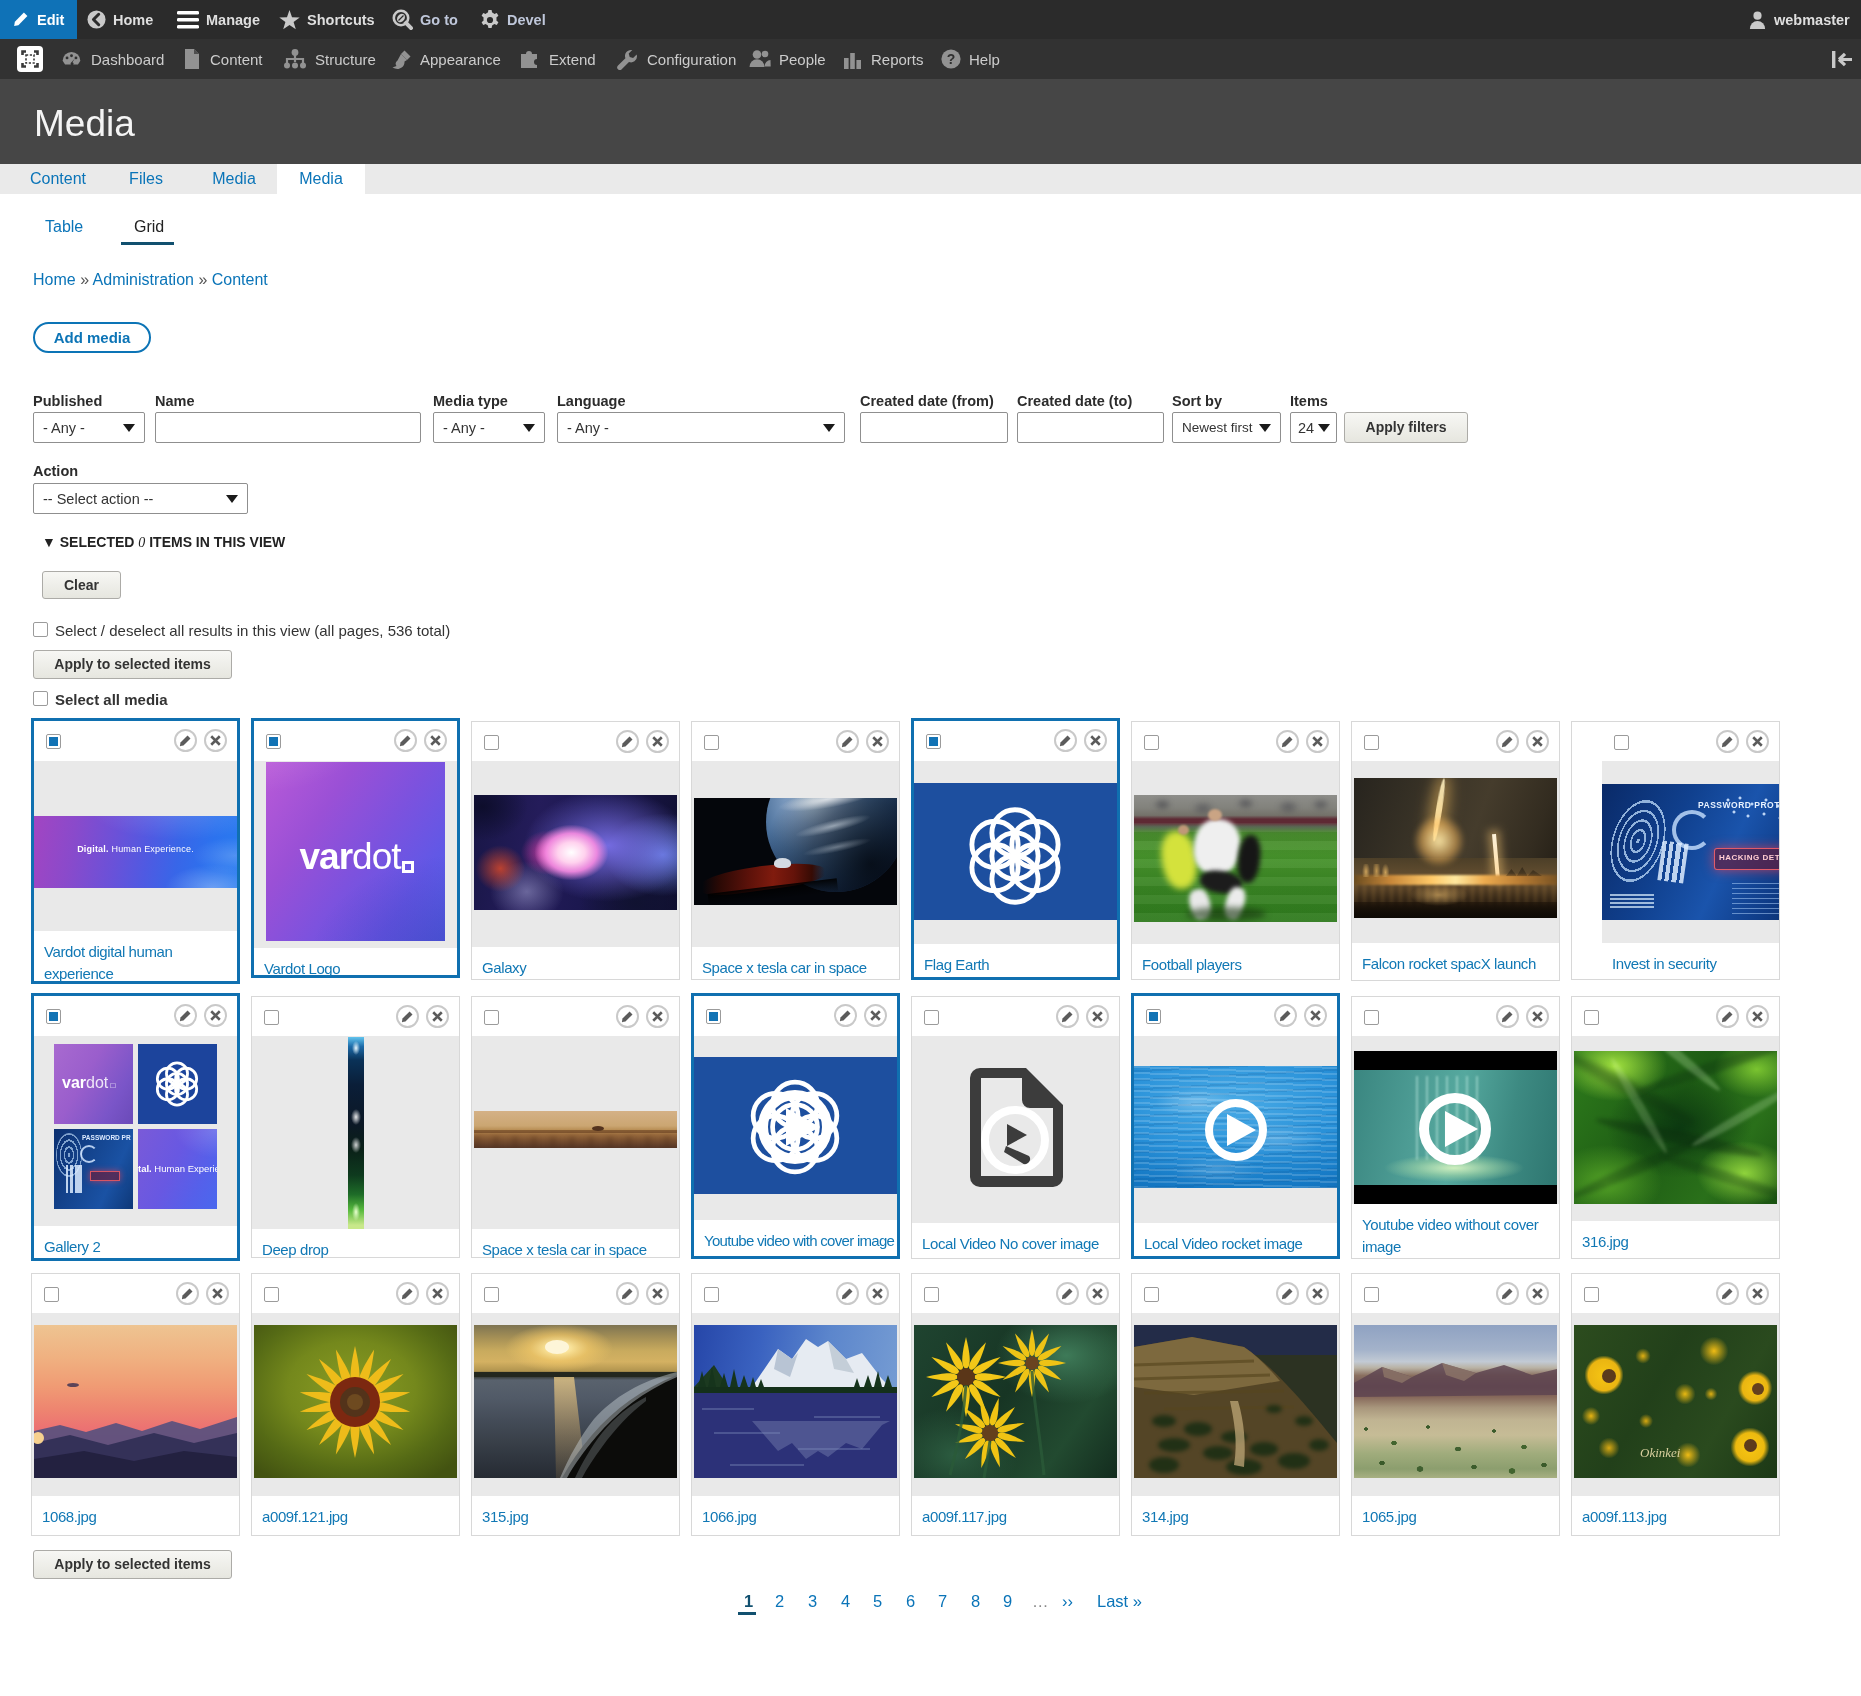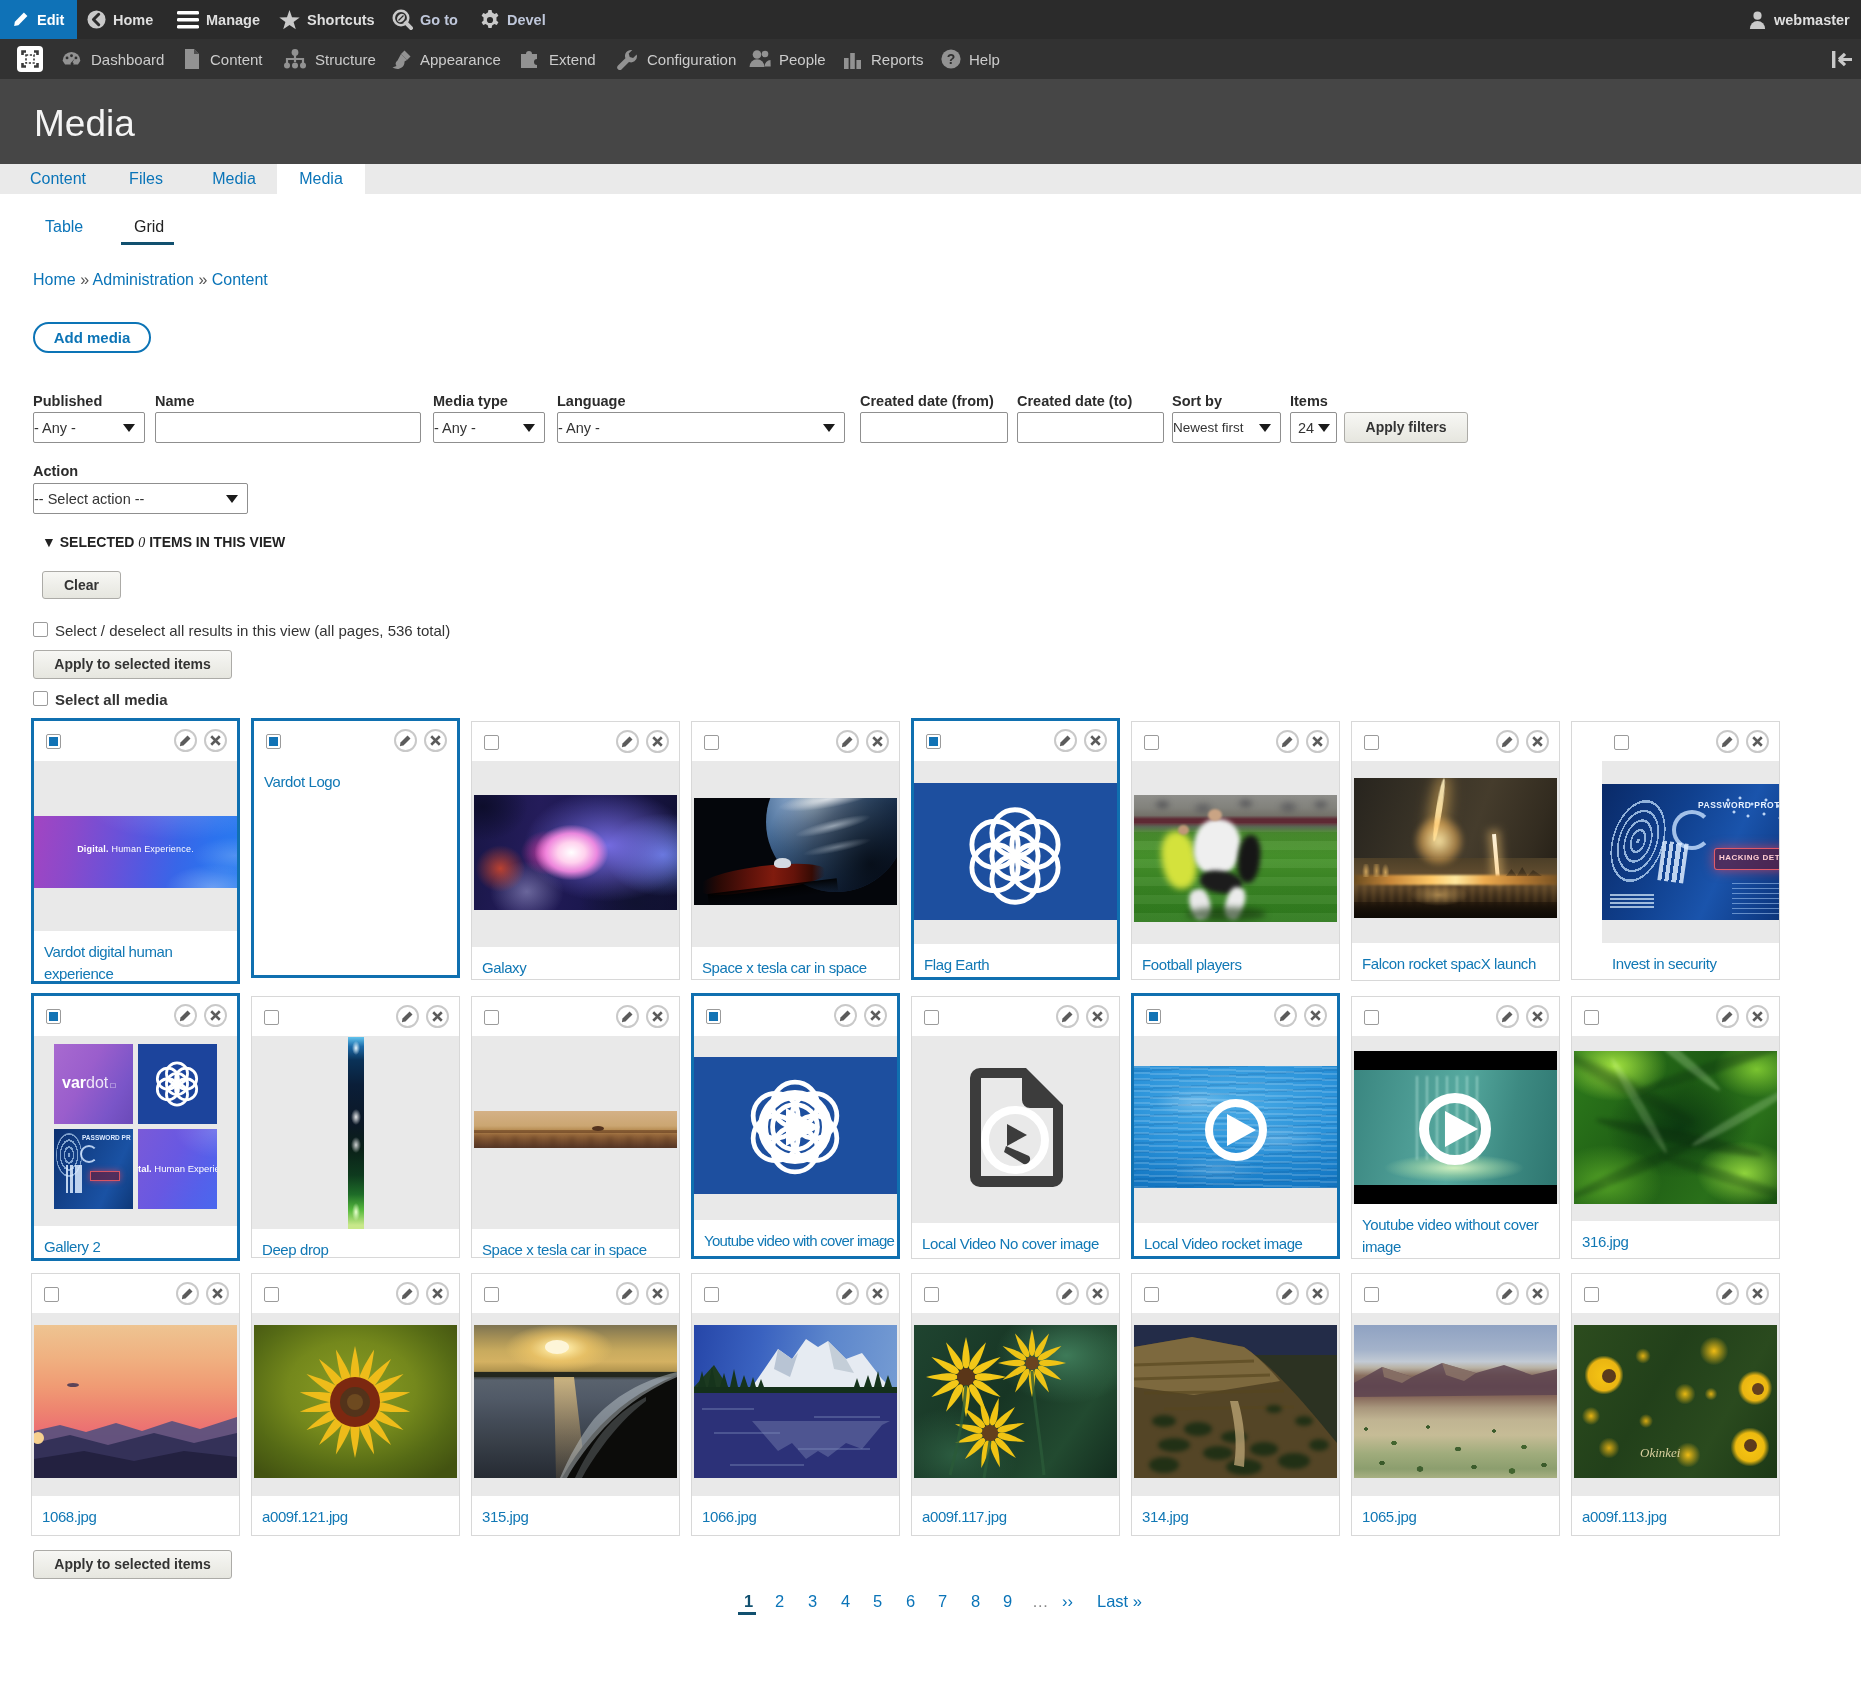--- a/index.html
+++ b/index.html
@@ -32,21 +32,21 @@
 
 #crumbs { position:absolute; left:33px; top:271px; font-size:16px; color:#545454; }
 #crumbs a { color:#0a74b8; text-decoration:none; }
 
 
 #addmedia { position:absolute; left:33px; top:322px; width:118px; height:31px; border:2px solid #0c74b6; border-radius:17px; background:#fff; color:#0c74b6; font-weight:bold; font-size:15px; text-align:center; line-height:27px; }
 
 
 .flabel { position:absolute; font-size:14.5px; font-weight:bold; color:#2c2c2c; }
 .fld { position:absolute; top:412px; height:31px; border:1px solid #8f8f8f; background:#fff; border-radius:2px; }
-.sel { font-size:14.5px; color:#333; padding-left:0; display:flex; align-items:center; justify-content:space-between; white-space:nowrap; }
+.sel { font-size:14.5px; color:#333; padding-left:9px; display:flex; align-items:center; justify-content:space-between; white-space:nowrap; }
 .sel .car { width:0; height:0; border-left:6px solid transparent; border-right:6px solid transparent; border-top:8px solid #1a1a1a; margin-right:9px; }
 .btn { background:linear-gradient(#f7f7f4,#e6e6df); border:1px solid #acaba7; border-radius:3px; color:#333; font-weight:bold; font-size:14px; text-align:center; }
 
 
 #selline { position:absolute; left:42px; top:534px; font-size:14px; font-weight:bold; color:#222; }
 #clearbtn { position:absolute; left:42px; top:571px; width:79px; height:28px; line-height:26px; }
 .cbx { position:absolute; width:15px; height:15px; border:1px solid #9b9b9b; background:#fff; border-radius:2px; }
 .cbx.on::after { content:""; position:absolute; left:2px; top:2px; width:9px; height:9px; background:#1273b5; }
 #deselline { position:absolute; left:55px; top:622px; font-size:15px; color:#333; }
 #applybtn1 { position:absolute; left:33px; top:650px; width:199px; height:29px; line-height:27px; }
@@ -309,20 +309,27 @@
               <path d="M9.2 1.6 l3.2 3.2 -7.6 7.6 -3.4.6 -.4-.4 .6-3.4 Z" fill="#5b5b5b"></path>
               <path d="M2.2 12.9 l-1 .2 .2-1 Z" fill="#5b5b5b"></path>
             </svg>
           </span>
   <span class="circ xx">
             <svg width="13" height="13" viewBox="0 0 14 14">
               <path d="M2.4 2.4 L11.6 11.6 M11.6 2.4 L2.4 11.6" stroke="#5b5b5b" stroke-width="2.8"></path>
             </svg>
           </span>
         </div>
+ <div class="th" style="height:187px;">
+  <div class="img" style="width:179px;height:179px;margin-top:1px;background:linear-gradient(125deg,#b95ad8 0%,#9a50d6 30%,#7c52de 55%,#6158e6 78%,#5163ec 100%);">
+   <div class="pl" style="left:0;top:0;width:100%;height:100%;background:radial-gradient(150% 110% at 110% 115%,rgba(40,10,110,.30),transparent 58%),radial-gradient(120% 60% at -10% -15%,rgba(255,255,255,.14),transparent 55%);"></div>
+   <div class="pl" style="left:0;top:74px;width:168px;text-align:center;color:#fff;font-size:37px;letter-spacing:-1px;"><b>var</b><span style="font-weight:normal;">dot</span></div>
+   <div class="pl" style="left:136px;top:99px;width:12px;height:12px;border:3.5px solid #fff;"></div>
+  </div>
+ </div>
  <div class="tt">Vardot Logo</div>
 </div>
 
 <div class="card" style="left:471px; top:721px; height:259px;">
  <div class="hd">
           <span class="cbx"></span>
   <span class="circ ed">
             <svg width="13" height="13" viewBox="0 0 14 14">
               <path d="M9.2 1.6 l3.2 3.2 -7.6 7.6 -3.4.6 -.4-.4 .6-3.4 Z" fill="#5b5b5b"></path>
               <path d="M2.2 12.9 l-1 .2 .2-1 Z" fill="#5b5b5b"></path>

